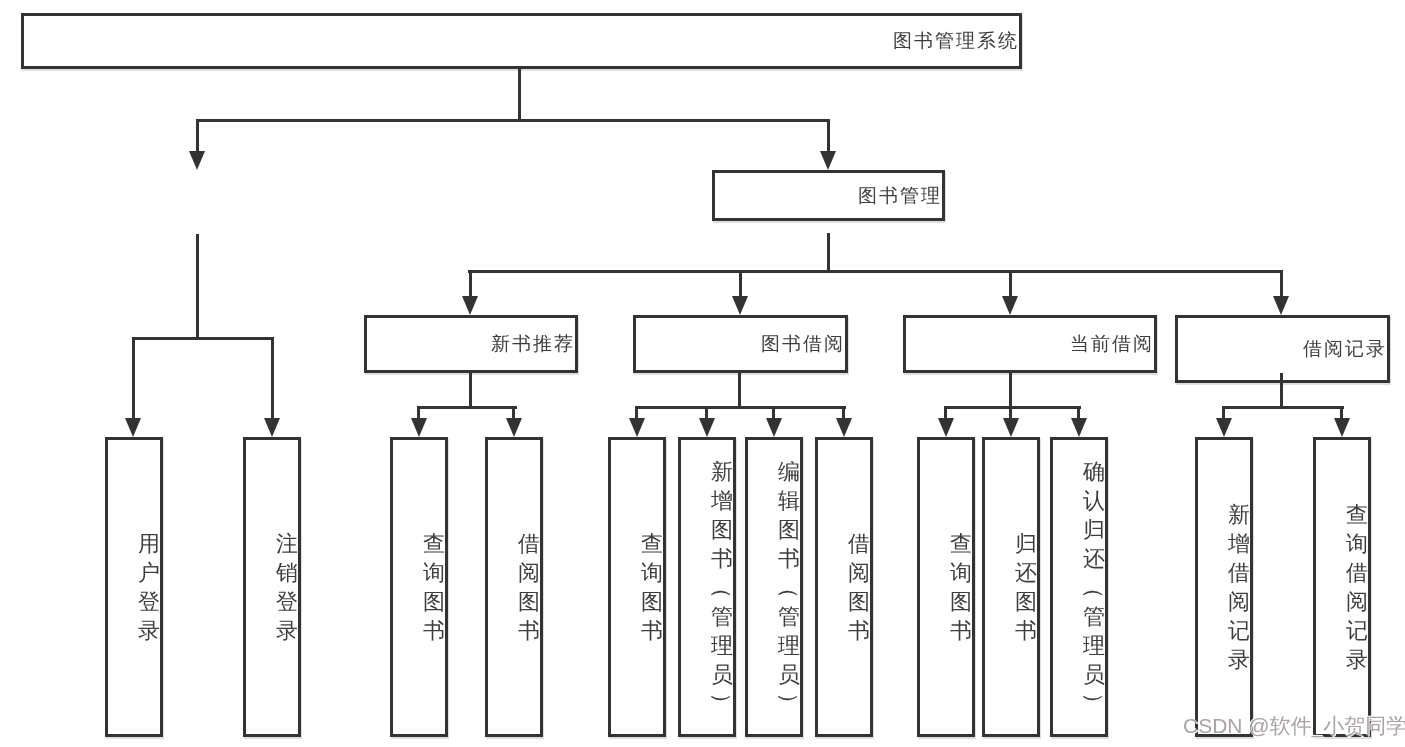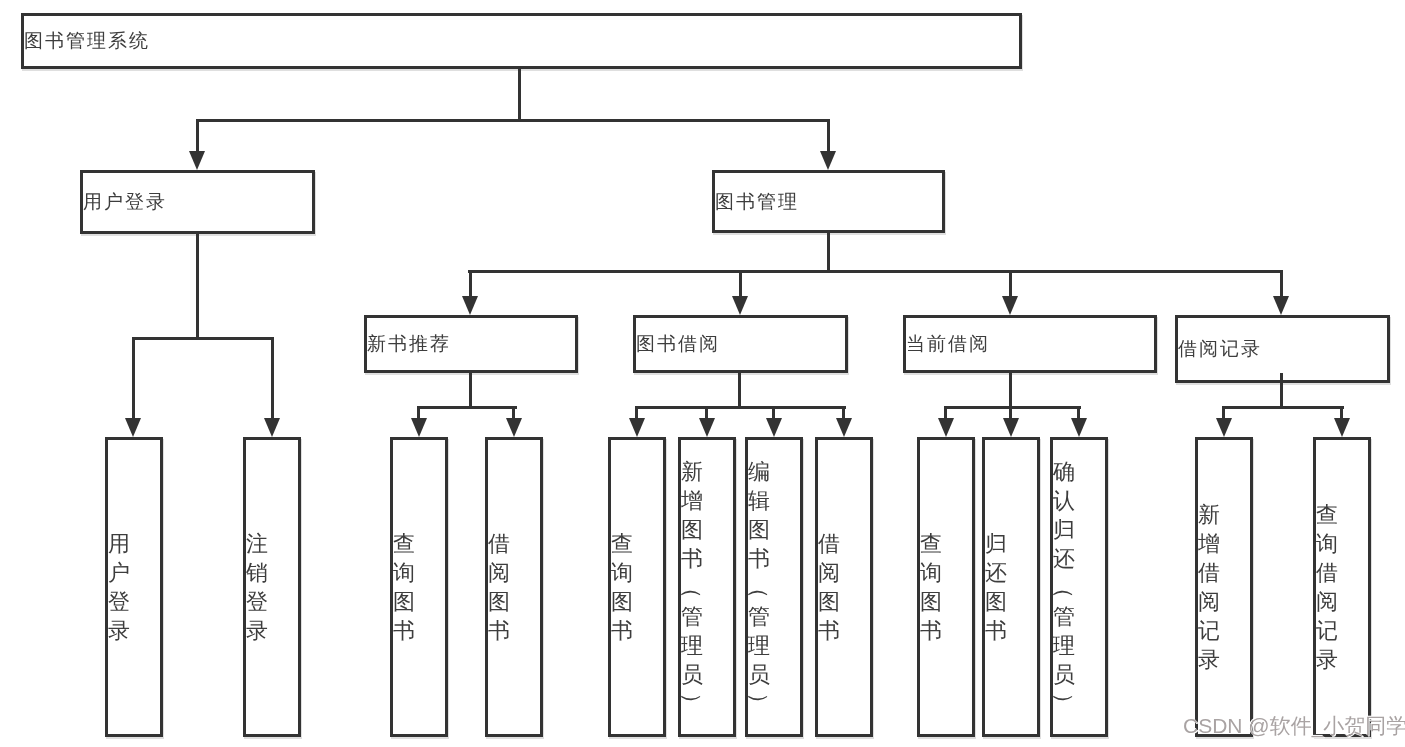--- a/index.html
+++ b/index.html
@@ -7,21 +7,21 @@
     position:relative;width:1405px;height:747px;
     background:var(--background,#ffffff);
     font-family:"Liberation Sans",sans-serif;
     color:var(--text,#3d3d3d);
     overflow:hidden;
   }
   .box{
     position:absolute;box-sizing:border-box;
     border:3px solid var(--line,#333333);
     background:#ffffff;
-    display:flex;align-items:center;justify-content:flex-start;
+    display:flex;align-items:center;justify-content:flex-end;
     box-shadow:1px 2px 0 rgba(80,80,80,0.18);
   }
   .hlabel{font-size:19px;letter-spacing:2px;white-space:nowrap;}
   .vbox{width:58px;height:300px;}
   .vtext{display:flex;flex-direction:column;align-items:center;font-size:22px;}
   .vtext span{display:block;height:29px;line-height:29px;text-align:center;}
   .vtext span.rot{transform:rotate(90deg);}
   .line{position:absolute;background:var(--line,#333333);}
   .arrow{
     position:absolute;width:0;height:0;
@@ -44,24 +44,21 @@
     <span class="hlabel">图书管理系统</span>
   </div>
 
   <div class="line" style="left:518px;top:69px;width:3px;height:50px"></div>
   <div class="line" style="left:196px;top:119px;width:634px;height:3px"></div>
   <div class="line" style="left:196px;top:122px;width:3px;height:30px"></div>
   <div class="arrow" style="left:189px;top:151px"></div>
   <div class="line" style="left:827px;top:122px;width:3px;height:30px"></div>
   <div class="arrow" style="left:820px;top:151px"></div>
 
-  <div class="box" style="left:80px;top:170px;width:235px;height:64px">
-    <span class="hlabel">用户登录</span>
-  </div>
-  <div class="box" style="left:712px;top:170px;width:233px;height:63px">
+  <div class="box" style="left:712px;top:170px;width:233px;height:51px">
     <span class="hlabel">图书管理</span>
   </div>
 
   <div class="line" style="left:196px;top:234px;width:3px;height:103px"></div>
   <div class="line" style="left:132px;top:337px;width:142px;height:3px"></div>
   <div class="line" style="left:132px;top:340px;width:3px;height:78px"></div>
   <div class="arrow" style="left:125px;top:418px"></div>
   <div class="line" style="left:271px;top:340px;width:3px;height:78px"></div>
   <div class="arrow" style="left:264px;top:418px"></div>
 

